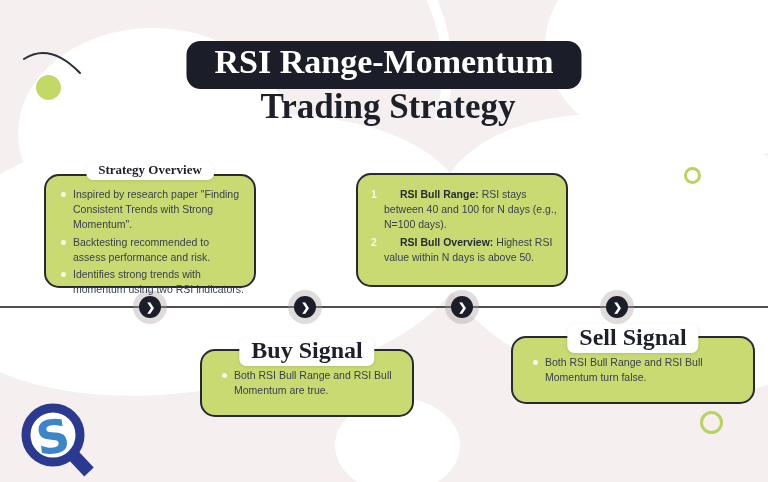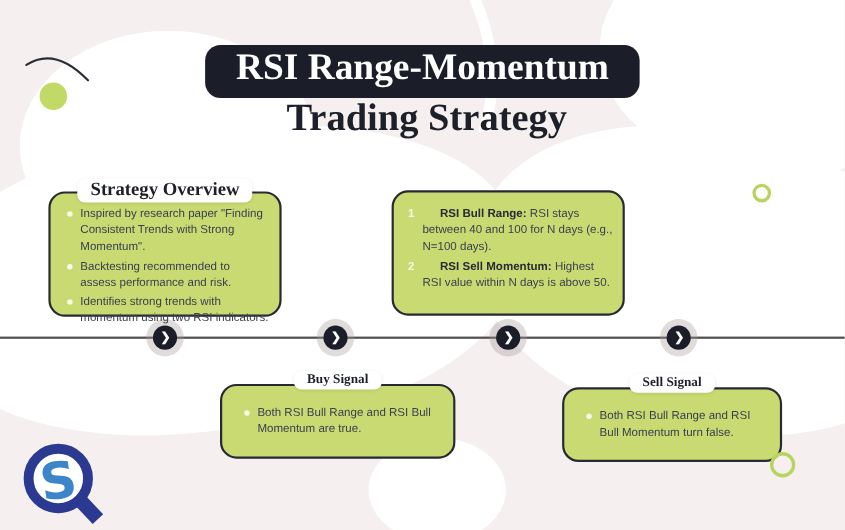--- a/index.html
+++ b/index.html
@@ -42,26 +42,26 @@
   .node-core { width:22px; height:22px; border-radius:50%; background:#1b1e28;
     color:#ffffff; display:flex; align-items:center; justify-content:center;
     font-size:11px; font-weight:bold; line-height:1; padding-left:1px; }
   .node-1 { left:133px; } .node-2 { left:288px; } .node-3 { left:445px; } .node-4 { left:600px; }
   
   .box { position:absolute; background:#c9da72; border:2px solid #262a33;
     border-radius:15px; z-index:2; }
   .box-overview   { left:44px;  top:174px; width:212px; height:114px; }
   .box-indicators { left:356px; top:173px; width:212px; height:114px; }
   .box-buy        { left:200px; top:349px; width:214px; height:68px; }
-  .box-sell       { left:511px; top:352px; width:200px; height:68px; }
+  .box-sell       { left:511px; top:336px; width:244px; height:68px; }
   .box-label { position:absolute; top:-14px; left:50%; transform:translateX(-50%);
     background:#ffffff; padding:0 12px 2px 12px; border-radius:7px; white-space:nowrap;
-    font-family:"Liberation Serif", serif; font-weight:bold; font-size:17px;
+    font-family:"Liberation Serif", serif; font-weight:bold; font-size:13px;
     color:#1d2029; box-shadow:0 1px 3px rgba(0,0,0,0.10); }
-  .box-buy .box-label, .box-sell .box-label { font-size:12px; }
+  .box-buy .box-label, .box-sell .box-label { font-size:24px; }
   .box ul, .box ol { list-style:none; }
   .box-overview ul { padding:11px 10px 0 15px; }
   .box-indicators ol { padding:12px 8px 0 13px; }
   .box-buy ul, .box-sell ul { padding:17px 12px 0 20px; }
   .box li { position:relative; padding-left:12px; font-size:10.5px; line-height:1.45;
     color:#39414f; margin-bottom:2px; }
   .box ul li::before { content:""; position:absolute; left:0; top:5px; width:5px; height:5px;
     border-radius:50%; background:rgba(255,255,255,0.85); }
   .box-indicators li { padding-left:13px; }
   .num { position:absolute; left:0; top:0; color:rgba(255,255,255,0.8); font-weight:bold; }
@@ -116,21 +116,21 @@
 
 <div class="box box-indicators">
   <ol>
     <li>
       <span class="num">1</span>
       <b>RSI Bull Range:</b>
       <span>RSI stays between 40 and 100 for N days (e.g., N=100 days).</span>
     </li>
     <li>
       <span class="num">2</span>
-      <b>RSI Sell Momentum:</b>
+      <b>RSI Bull Overview:</b>
       <span>Highest RSI value within N days is above 50.</span>
     </li>
   </ol>
 </div>
 
 <div class="box box-buy">
   <div class="box-label">Buy Signal</div>
   <ul>
     <li>Both RSI Bull Range and RSI Bull Momentum are true.</li>
   </ul>

